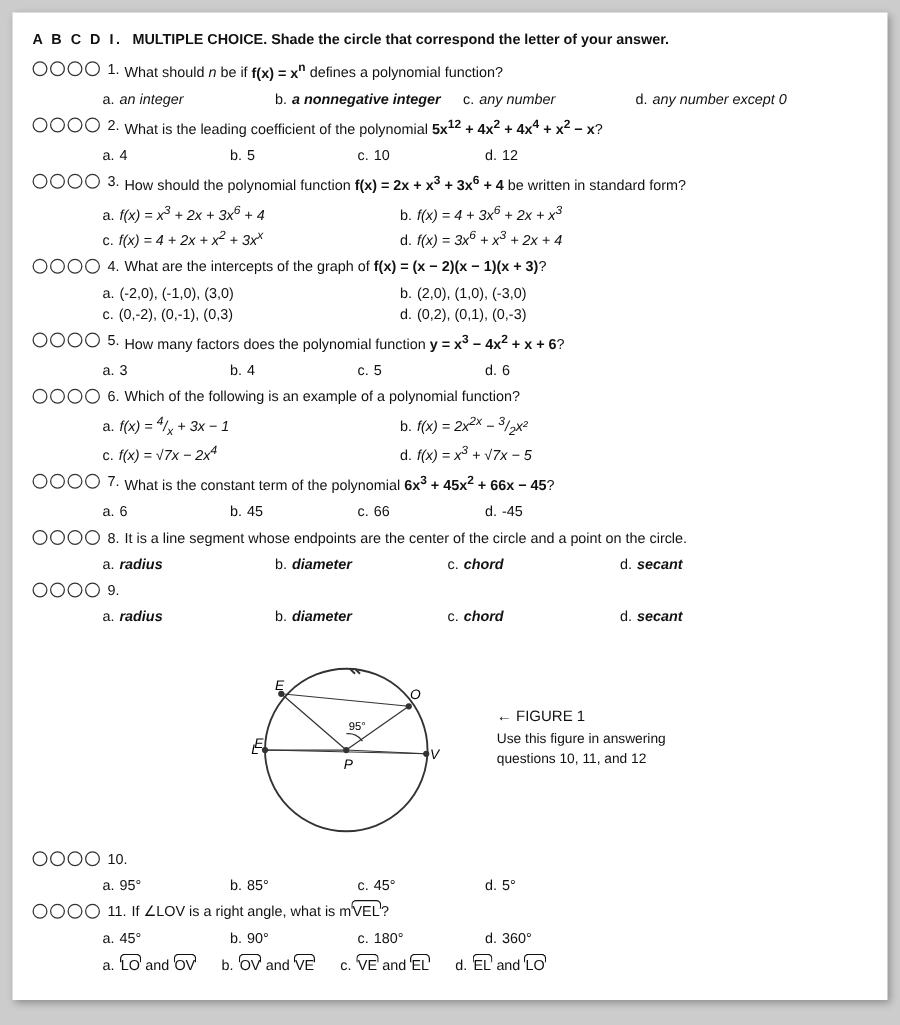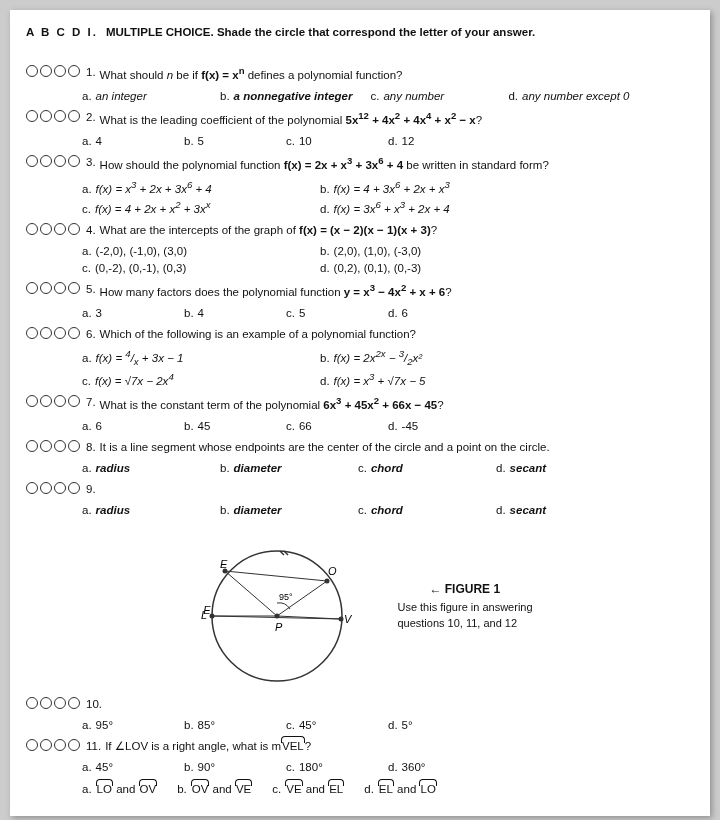--- a/index.html
+++ b/index.html
@@ -18,21 +18,21 @@
       width: 700px;
       padding: 14px 16px;
       font-size: 11.5px;
       color: #111;
       line-height: 1.4;
       box-shadow: 2px 2px 6px rgba(0,0,0,0.3);
     }
     .header {
       display: flex;
       align-items: flex-start;
-      margin-bottom: 24px;
+      margin-bottom: 8px;
     }
     .header-letters {
       font-weight: bold;
       font-size: 11.5px;
       margin-right: 8px;
       letter-spacing: 2px;
     }
     .header-title {
       font-weight: bold;
       font-size: 11.5px;
@@ -93,24 +93,23 @@
     .circle-figure {
       position: relative;
       width: 180px;
       height: 160px;
     }
     .figure-caption {
       text-align: left;
       font-size: 11px;
     }
     .figure-caption .fig-title {
-      font-weight: bold;
+      font-weight: normal;
       font-size: 12px;
       margin-bottom: 2px;
-      margin-left: 32px;
     }
     .choices-4col {
       display: flex;
       gap: 4px;
     }
     .choices-4col .choice {
       min-width: 80px;
     }
     
     .arc {

